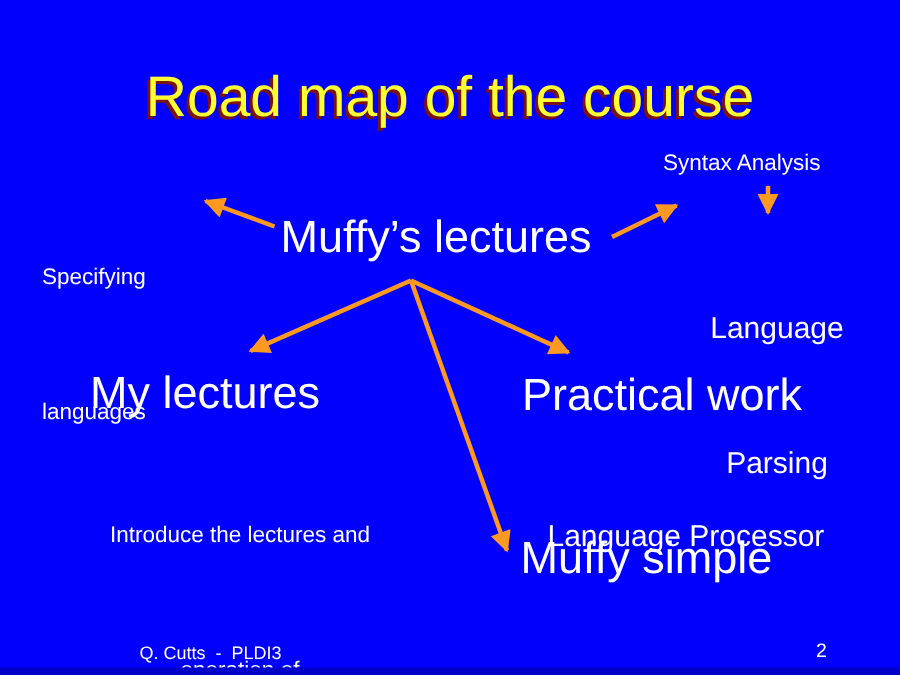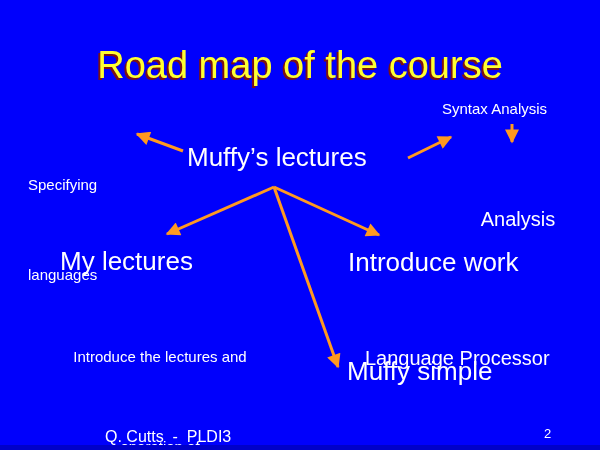--- a/index.html
+++ b/index.html
@@ -6,34 +6,34 @@
     --bg:#0000FC; --strip:#0000C9; --text:#FFFFFF;
     --title:#FFFF33; --title-shadow:#7B1212; --arrow:#FF9920;
   }
   html,body{margin:0;padding:0;}
   body{width:600px;height:450px;overflow:hidden;background:var(--bg);
        font-family:"Liberation Sans","DejaVu Sans",sans-serif;}
   .slide{position:relative;width:600px;height:450px;background:var(--bg);}
   .abs{position:absolute;color:var(--text);white-space:pre;}
   .title{left:0;top:44px;width:600px;text-align:center;font-size:38px;
          color:var(--title);text-shadow:-2px 2px 0 var(--title-shadow);}
-  .h1{font-size:26px;}
+  .h1{font-size:30px;}
   .body-text{font-size:15px;}
   .small-text{font-size:20px;}
   .specifying{left:28px;top:110px;line-height:30px;}
   .muffy-lectures{left:187px;top:142px;}
   .syntax-analysis{left:442px;top:100px;}
   .syntax-list{left:455px;top:144px;width:126px;text-align:center;line-height:30px;}
   .my-lectures{left:60px;top:246px;}
   .intro-block{left:10px;top:282px;width:300px;text-align:center;line-height:30px;}
   .practical{left:348px;top:247px;}
   .practical-lines{left:365px;top:283px;line-height:30px;}
   .muffy-again{left:347px;top:356px;}
   .pl-spec{left:347px;top:394px;}
-  .footer{left:105px;top:428px;font-size:16px;}
+  .footer{left:93px;top:428px;font-size:12px;}
   .page-num{left:544px;top:426px;font-size:13px;}
   .bottom-strip{left:0;top:445px;width:600px;height:5px;background:var(--strip);}
   .arrows{position:absolute;left:0;top:0;width:600px;height:450px;pointer-events:none;}
   .arrow-line{stroke:var(--arrow);stroke-width:3;}
   .arrow-head{fill:var(--arrow);}
 </style>
 </head>
 <body>
 
 <div class="slide">
@@ -43,32 +43,33 @@
     <div>languages</div>
   </div>
 
   <div class="abs title">Road map of the course</div>
 
   <div class="abs h1 muffy-lectures">Muffy’s lectures</div>
 
   <div class="abs body-text syntax-analysis">Syntax Analysis</div>
 
   <div class="abs small-text syntax-list">
-    <div>Analysis</div>
+    <div>Language</div>
+    <div>Parsing</div>
   </div>
 
   <div class="abs h1 my-lectures">My lectures</div>
 
   <div class="abs body-text intro-block">
     <div>Introduce the lectures and</div>
     <div>operation of</div>
     
   </div>
 
-  <div class="abs h1 practical">Introduce work</div>
+  <div class="abs h1 practical">Practical work</div>
 
   <div class="abs small-text practical-lines">
     <div>Language Processor</div>
   </div>
 
   <div class="abs h1 muffy-again">Muffy simple</div>
 
 
   <div class="abs footer">Q. Cutts  -  PLDI3</div>
 

